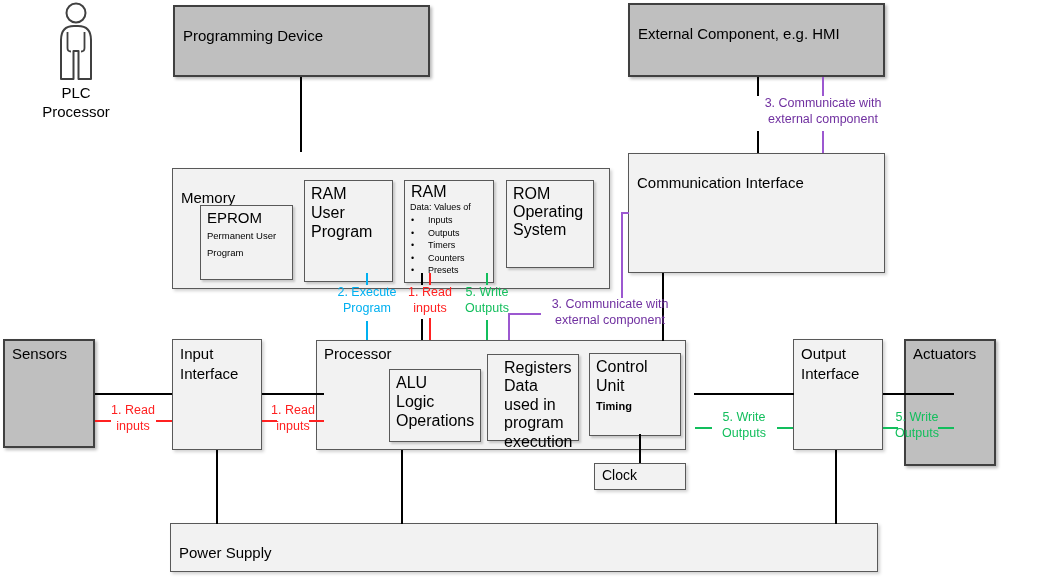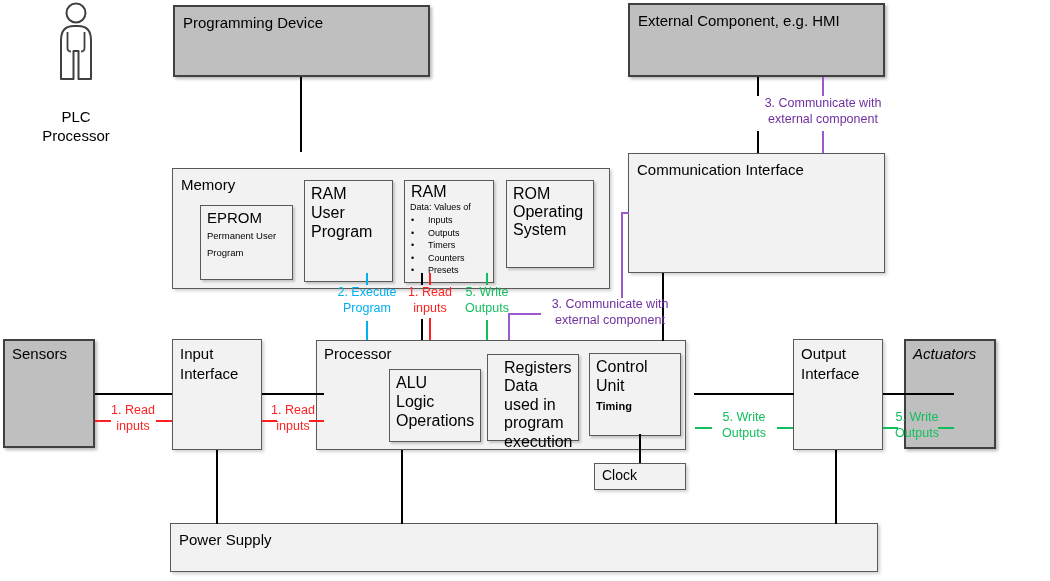--- a/index.html
+++ b/index.html
@@ -5,21 +5,21 @@
   html,body{margin:0;padding:0;background:#fff;}
   #page{position:relative;width:1050px;height:581px;background:#fff;
         font-family:"Liberation Sans",sans-serif;color:#000;overflow:hidden;}
   .box{position:absolute;box-sizing:border-box;}
   .gray{background:var(--box_gray);border:2px solid var(--border_dark);
         box-shadow:2px 2px 3px rgba(0,0,0,.28);}
   .light{background:var(--box_light);border:1.5px solid var(--border_mid);
         box-shadow:2px 2px 3px rgba(0,0,0,.18);}
   .sub{position:absolute;box-sizing:border-box;background:var(--box_light);
         border:1.5px solid var(--border_mid);box-shadow:1.5px 1.5px 2px rgba(0,0,0,.18);}
-  .label15{font-size:15px;line-height:18px;padding:7px 8px;}
+  .label15{font-size:15px;line-height:18px;padding:20px 8px;}
   .t{font-size:16px;line-height:19px;margin:3px 6px 0;}
   .t15{font-size:15px;line-height:18px;margin:3px 6px 0;}
   .s{font-size:16px;line-height:19px;margin:0 6px;}
   .timing{font-size:11px;font-weight:600;line-height:20px;margin:1px 6px;}
   .narrow{max-width:70px;}
   .subtitle{font-size:9px;line-height:12px;margin:0 5px;}
   .blist{margin:1px 0 0;padding:0 0 0 6px;list-style:none;}
   .blist li{font-size:9px;line-height:12.6px;}
   .blist li::before{content:"\2022";display:inline-block;width:17px;}
   .hline,.vline{position:absolute;background:#000;}
@@ -32,21 +32,21 @@
 <body>
 
 <div id="page">
 
   <svg style="position:absolute;left:48px;top:2px;" width="56" height="80" viewBox="0 0 56 80">
     <circle cx="28" cy="11" r="9.5" fill="#fff" stroke="#404040" stroke-width="2"></circle>
     <path d="M13 77 V38 Q13 24 26 24 H30 Q43 24 43 38 V77 H30.5 V49 H25.5 V77 Z" fill="#fff" stroke="#404040" stroke-width="2" stroke-linejoin="round"></path>
     <path d="M19.5 30 V46 Q19.5 49.5 23 49.5" fill="none" stroke="#404040" stroke-width="1.8"></path>
     <path d="M36.5 30 V46 Q36.5 49.5 33 49.5" fill="none" stroke="#404040" stroke-width="1.8"></path>
   </svg>
-  <div class="person-label" style="left:76px;top:83px;margin-top:24px;">
+  <div class="person-label" style="left:76px;top:83px;">
     <div>PLC</div>
     <div>Processor</div>
   </div>
 
   <div class="box gray" style="left:173px;top:5px;width:257px;height:72px;">
     <div class="label15">Programming Device</div>
   </div>
   <div class="box gray" style="left:628px;top:3px;width:257px;height:74px;">
     <div class="label15">External Component, e.g. HMI</div>
   </div>
@@ -104,21 +104,21 @@
       <div class="s" style="line-height:18.5px;">execution</div>
     </div>
     <div class="sub" style="left:272px;top:12px;width:92px;height:83px;">
       <div class="t narrow">Control Unit</div>
       <div class="timing">Timing</div>
     </div>
   </div>
   <div class="box light" style="left:793px;top:339px;width:90px;height:111px;">
     <div class="label15" style="padding:4px 7px;line-height:20px;">Output Interface</div>
   </div>
-  <div class="box gray" style="left:904px;top:339px;width:92px;height:110px;font-style:italic;">
+  <div class="box gray" style="left:904px;top:339px;width:92px;height:127px;">
     <div class="label15" style="padding:4px 7px;">Actuators</div>
   </div>
 
   <div class="box light" style="left:170px;top:523px;width:708px;height:49px;">
     <div class="label15">Power Supply</div>
   </div>
   <div class="box light" style="left:594px;top:463px;width:92px;height:27px;">
     <div style="font-size:14px;padding:3px 7px;">Clock</div>
   </div>
 

